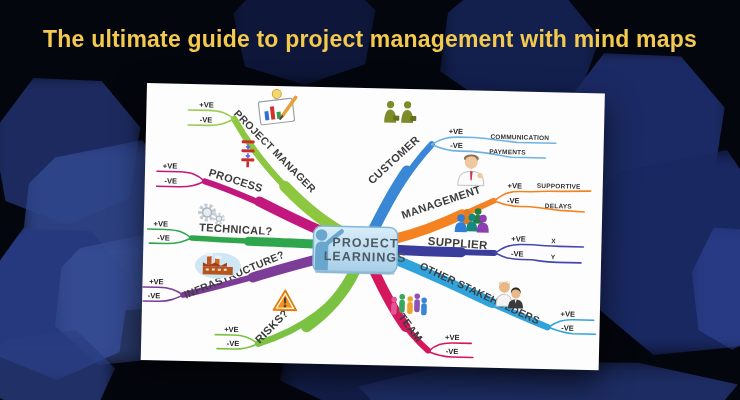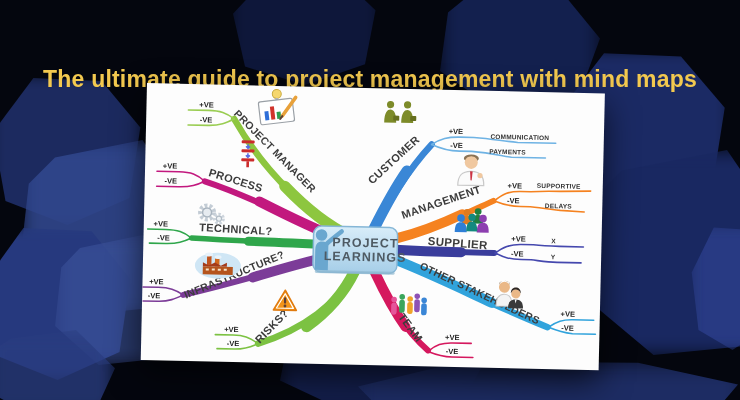--- a/index.html
+++ b/index.html
@@ -1,21 +1,21 @@
 <!DOCTYPE html>
 <html><head>
 <meta charset="utf-8">
 <style>
   html,body{margin:0;padding:0;}
   body{width:740px;height:400px;overflow:hidden;background:#04060e;font-family:"Liberation Sans",sans-serif;}
   #stage{position:relative;width:740px;height:400px;overflow:hidden;background:#04060e;}
   .bokeh{position:absolute;clip-path:polygon(28% 2%,72% 4%,97% 35%,90% 82%,50% 100%,10% 84%,2% 38%);filter:blur(7px);}
   .bokeh2{position:absolute;clip-path:polygon(20% 10%,70% 0%,100% 45%,85% 95%,35% 100%,0% 70%,5% 25%);filter:blur(9px);}
   #main-title{position:absolute;top:26px;left:0;width:740px;text-align:center;
-    color:#f3c94f;font-size:23px;font-weight:800;letter-spacing:.2px;margin-top:40px;}
+    color:#f3c94f;font-size:23px;font-weight:800;letter-spacing:.2px;}
   #mindmap-card{position:absolute;left:147px;top:83px;width:458px;height:277px;
     background:#fdfdfd;transform:rotate(1.3deg);transform-origin:0 0;
     box-shadow:0 12px 32px rgba(0,0,0,.65);}
   svg text{font-family:"Liberation Sans",sans-serif;}
   .branch-label{font-weight:bold;fill:#3c3c3c;letter-spacing:.3px;}
   .twig-label{font-size:7.5px;font-weight:600;fill:#1b1b1b;}
   .sub-label{font-size:6.5px;font-weight:600;fill:#333;letter-spacing:.2px;}
   .center-label{font-size:12.5px;font-weight:600;fill:#4e5a63;letter-spacing:1px;}
 </style>
 </head>

